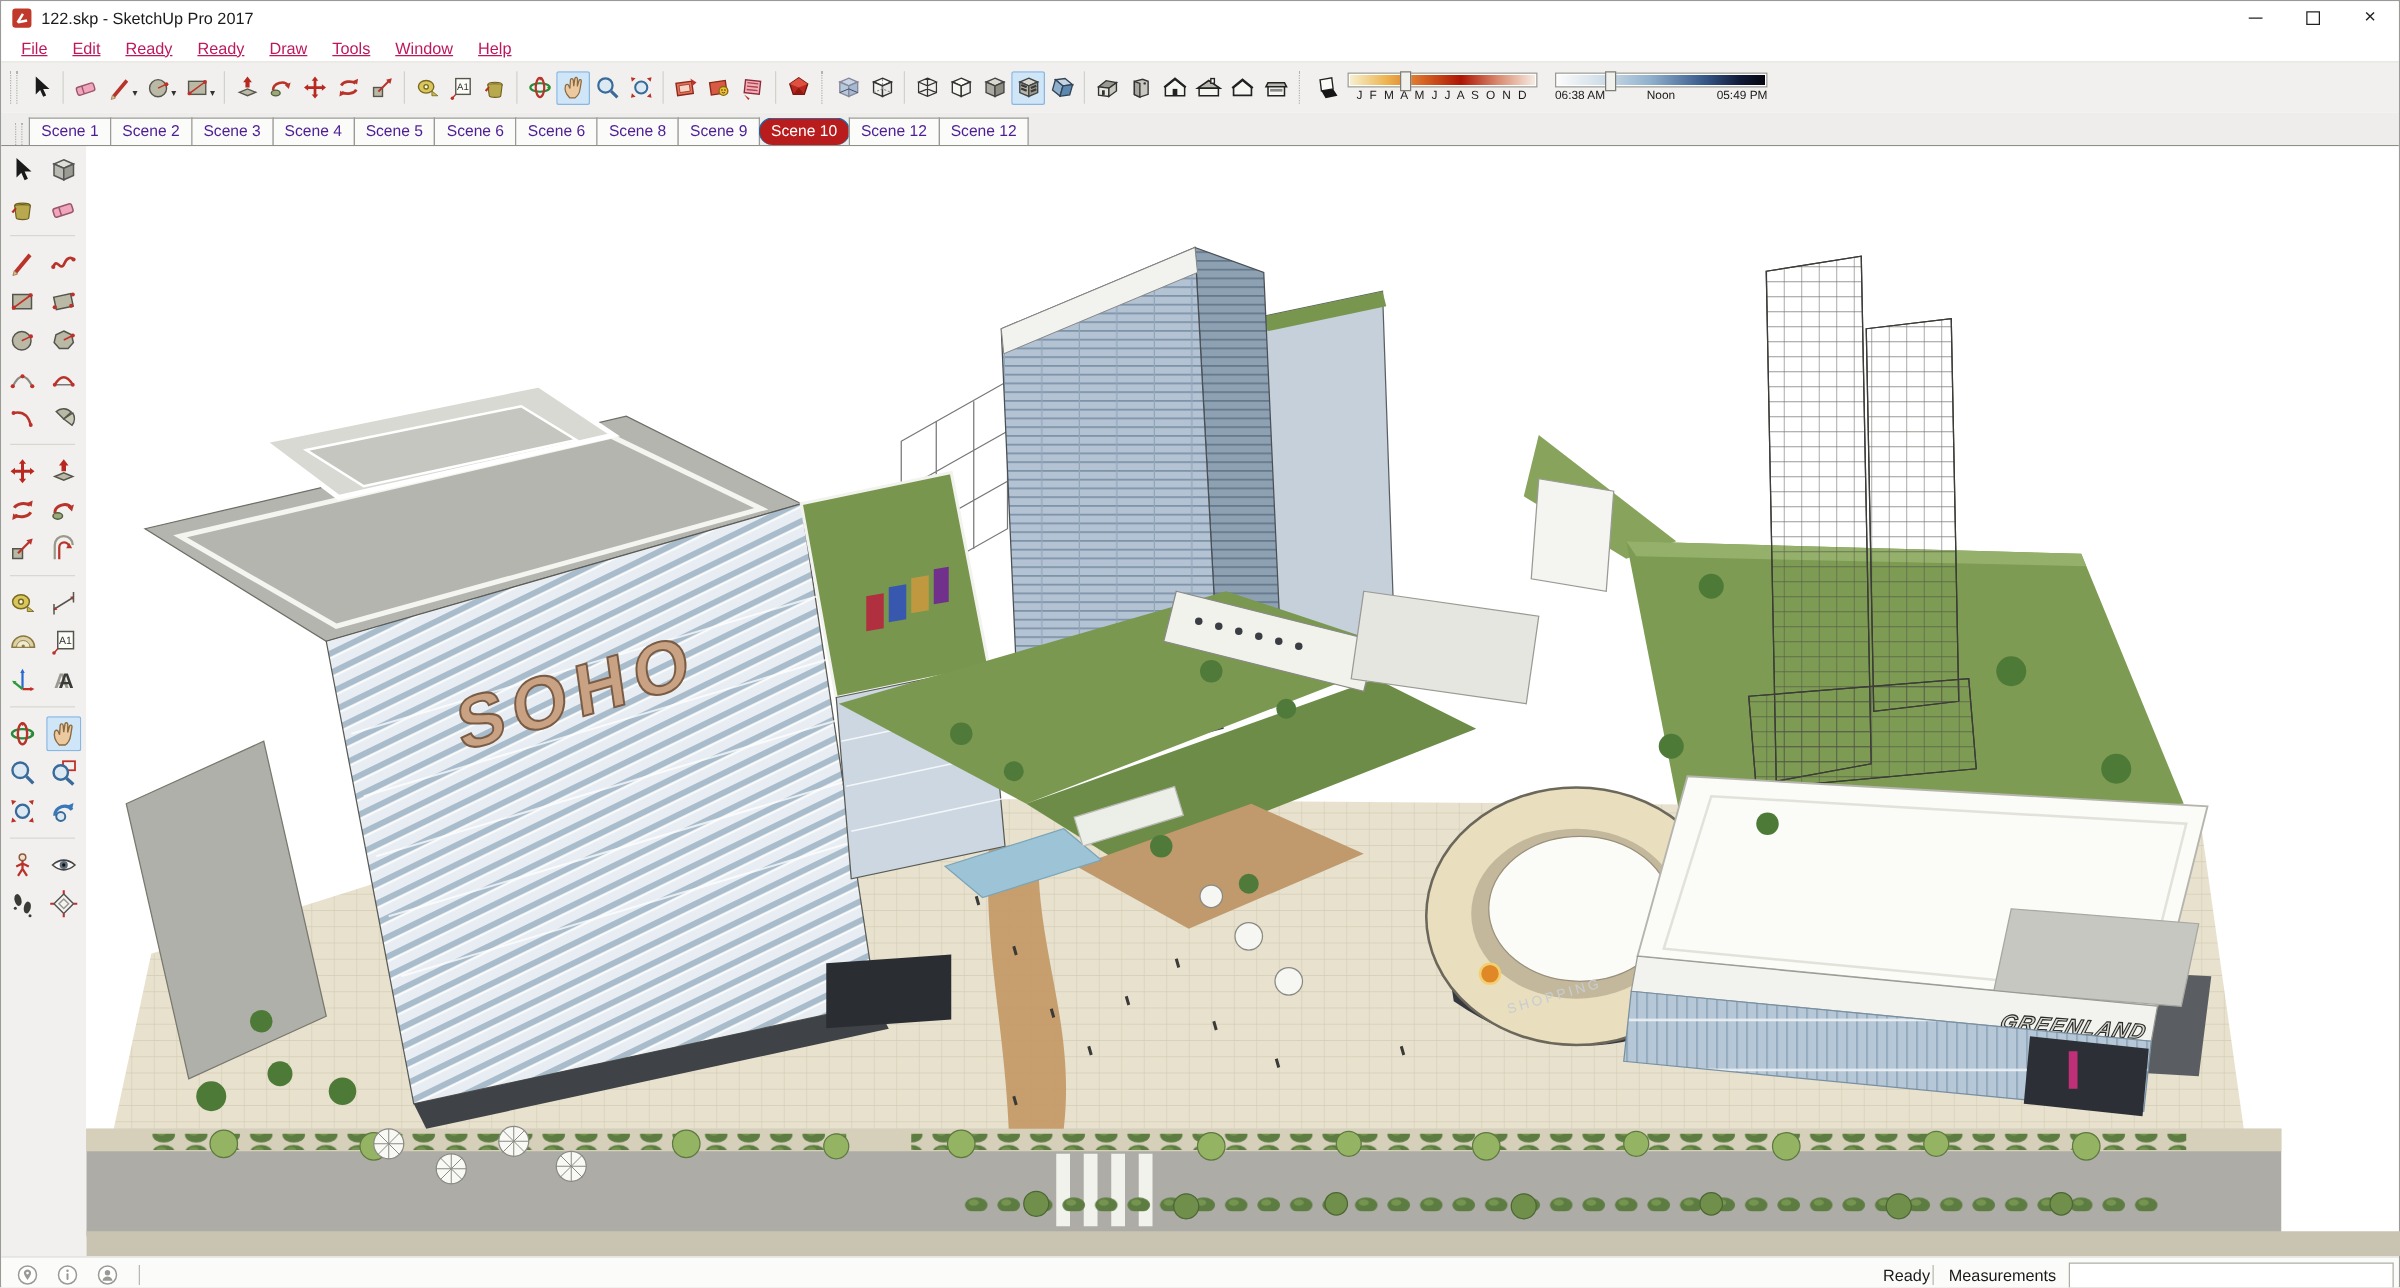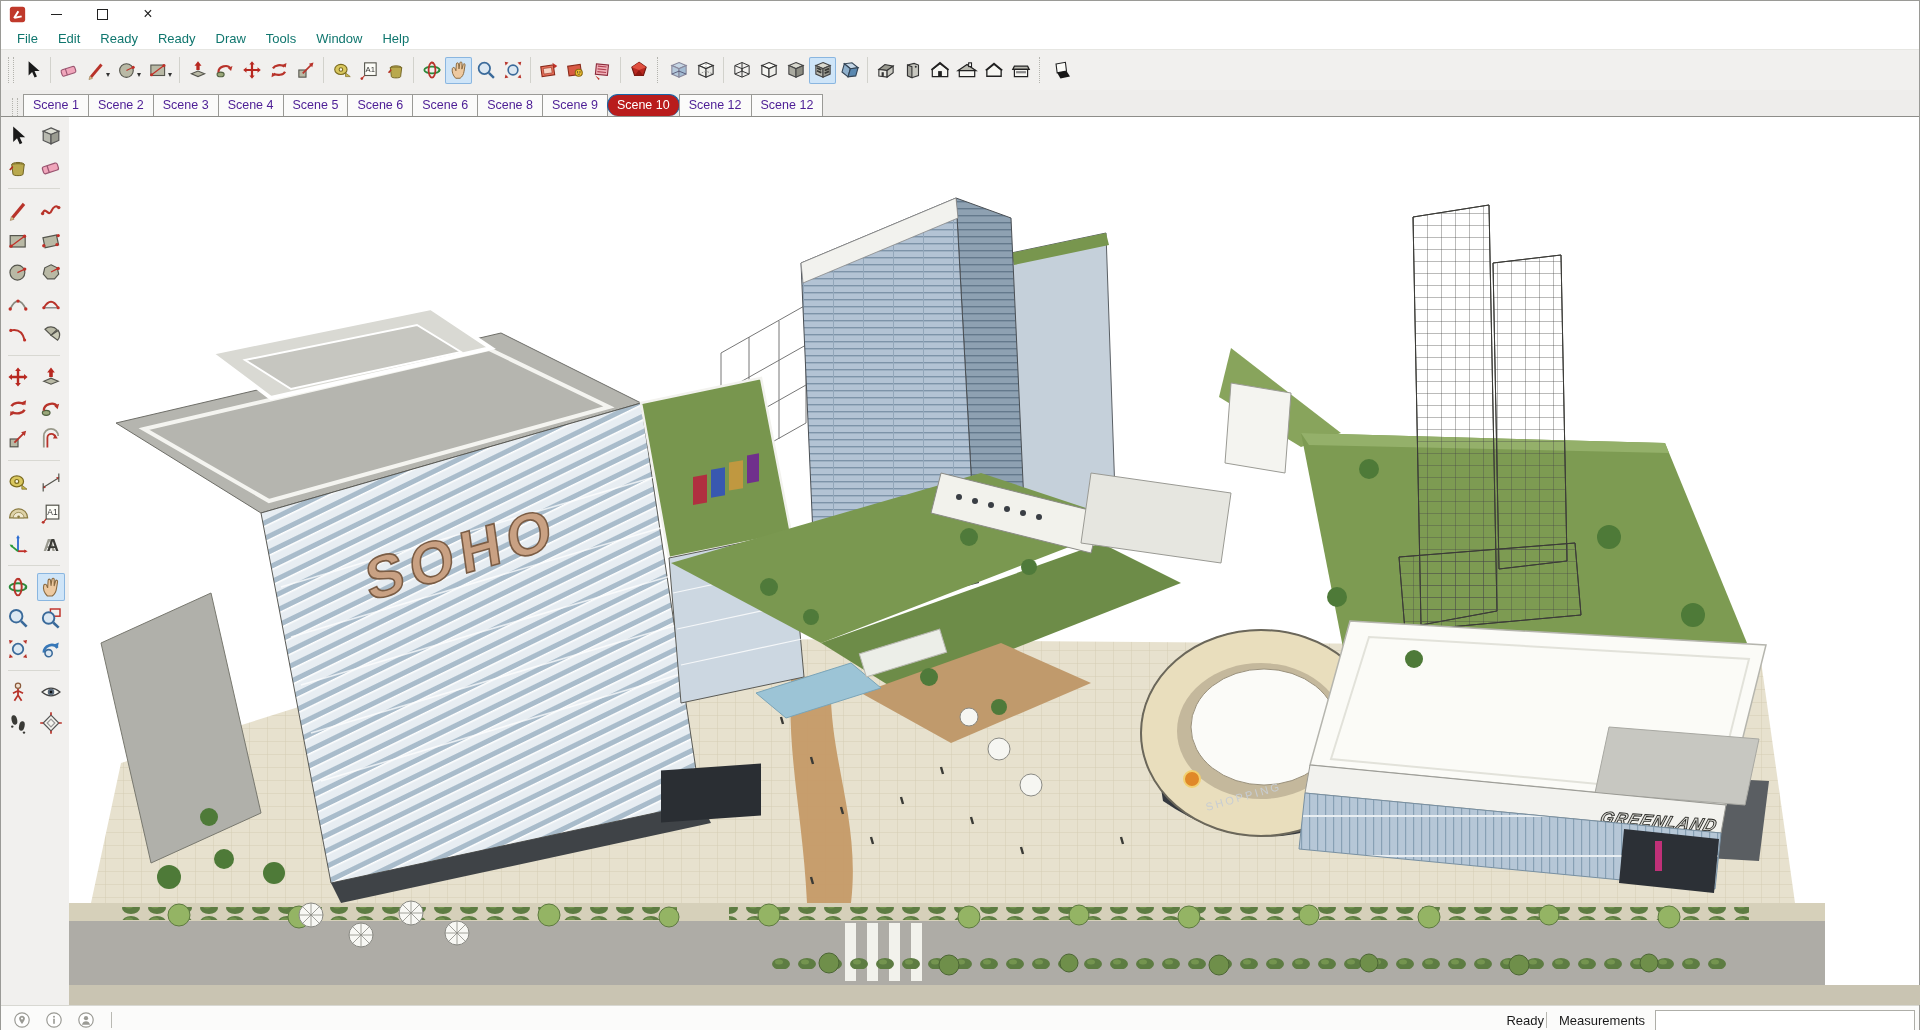--- a/index.html
+++ b/index.html
@@ -10,21 +10,21 @@
   .titlebar{height:26px;display:flex;align-items:center;background:#fff;}
   .titlebar .logo{width:17px;height:17px;margin:0 7px 0 8px;}
   .titlebar .title{font-size:13px;color:#1a1a1a;flex:1;}
   .winbtn{width:46px;height:26px;display:flex;align-items:center;justify-content:center;color:#222;}
   .winbtn .min{width:11px;height:1px;background:#222;}
   .winbtn .max{width:9px;height:9px;border:1px solid #222;}
   .winbtn .cls{font-size:16px;line-height:16px;}
 
   
   .menubar{height:22px;display:flex;align-items:center;background:#fff;padding-left:6px;}
-  .menu-item{font-size:13px;color:#0f766e;padding:2px 10px;}
+  .menu-item{font-size:13px;color:#be185d;padding:2px 10px;text-decoration:underline;}
 
   
   .toolbar{height:40px;background:#f1f0ee;display:flex;align-items:center;padding-left:2px;
     border-top:1px solid #e6e6e2;}
   .grip{width:4px;height:26px;border-left:1px dotted #b3b3ad;border-right:1px dotted #b3b3ad;margin:0 5px;}
   .sep{width:1px;height:26px;background:#d2d2cc;margin:0 4px;}
   .dotsep{width:2px;height:26px;border-left:1px dotted #b3b3ad;margin:0 5px;}
   .tbtn{width:27px;height:27px;display:flex;align-items:center;justify-content:center;border-radius:2px;
     position:relative;}
   .tbtn.active{background:#cfe5f8;box-shadow:inset 0 0 0 1px #8ab6e0;}
@@ -387,20 +387,21 @@
 </defs>
 </svg>
 
 <div class="app">
 
   <div class="titlebar">
     <svg class="logo" viewBox="0 0 20 20">
         <rect x="1" y="1" width="18" height="18" rx="3" fill="#c0392b"></rect>
         <path d="M5 13.5 10 5.5l2 1.2-3.4 5.6 6-1.2.6 2.2-8.4 1.8z" fill="#fff"></path>
       </svg>
+    <span class="title">122.skp - SketchUp Pro 2017</span>
     <div class="winbtn">
         <span class="min"></span>
       </div>
     <div class="winbtn">
         <span class="max"></span>
       </div>
     <div class="winbtn">
         <span class="cls">×</span>
       </div>
   </div>
@@ -599,20 +600,40 @@
         <svg width="22" height="22" viewBox="0 0 20 20">
           <use href="#sy-house-wide"></use>
         </svg>
       </div>
     <div class="dotsep"></div>
     <div class="tbtn">
         <svg width="22" height="22" viewBox="0 0 20 20">
           <use href="#sy-shadowbox"></use>
         </svg>
       </div>
+    <div class="shadow-sliders">
+      <div class="slider">
+        <div class="bar">
+            <div class="grad date-grad"></div>
+            <div class="handle" style="left:27%"></div>
+          </div>
+        <div class="months">J F M A M J J A S O N D</div>
+      </div>
+      <div class="slider time">
+        <div class="bar">
+            <div class="grad time-grad"></div>
+            <div class="handle" style="left:23%"></div>
+          </div>
+        <div class="labels">
+          <span>06:38 AM</span>
+          <span>Noon</span>
+          <span>05:49 PM</span>
+        </div>
+      </div>
+    </div>
   </div>
 
   <div class="tabsbar">
     <div class="grip" style="height:18px"></div>
     <span class="scene-tab">Scene 1</span>
     <span class="scene-tab">Scene 2</span>
     <span class="scene-tab">Scene 3</span>
     <span class="scene-tab">Scene 4</span>
     <span class="scene-tab">Scene 5</span>
     <span class="scene-tab">Scene 6</span>

